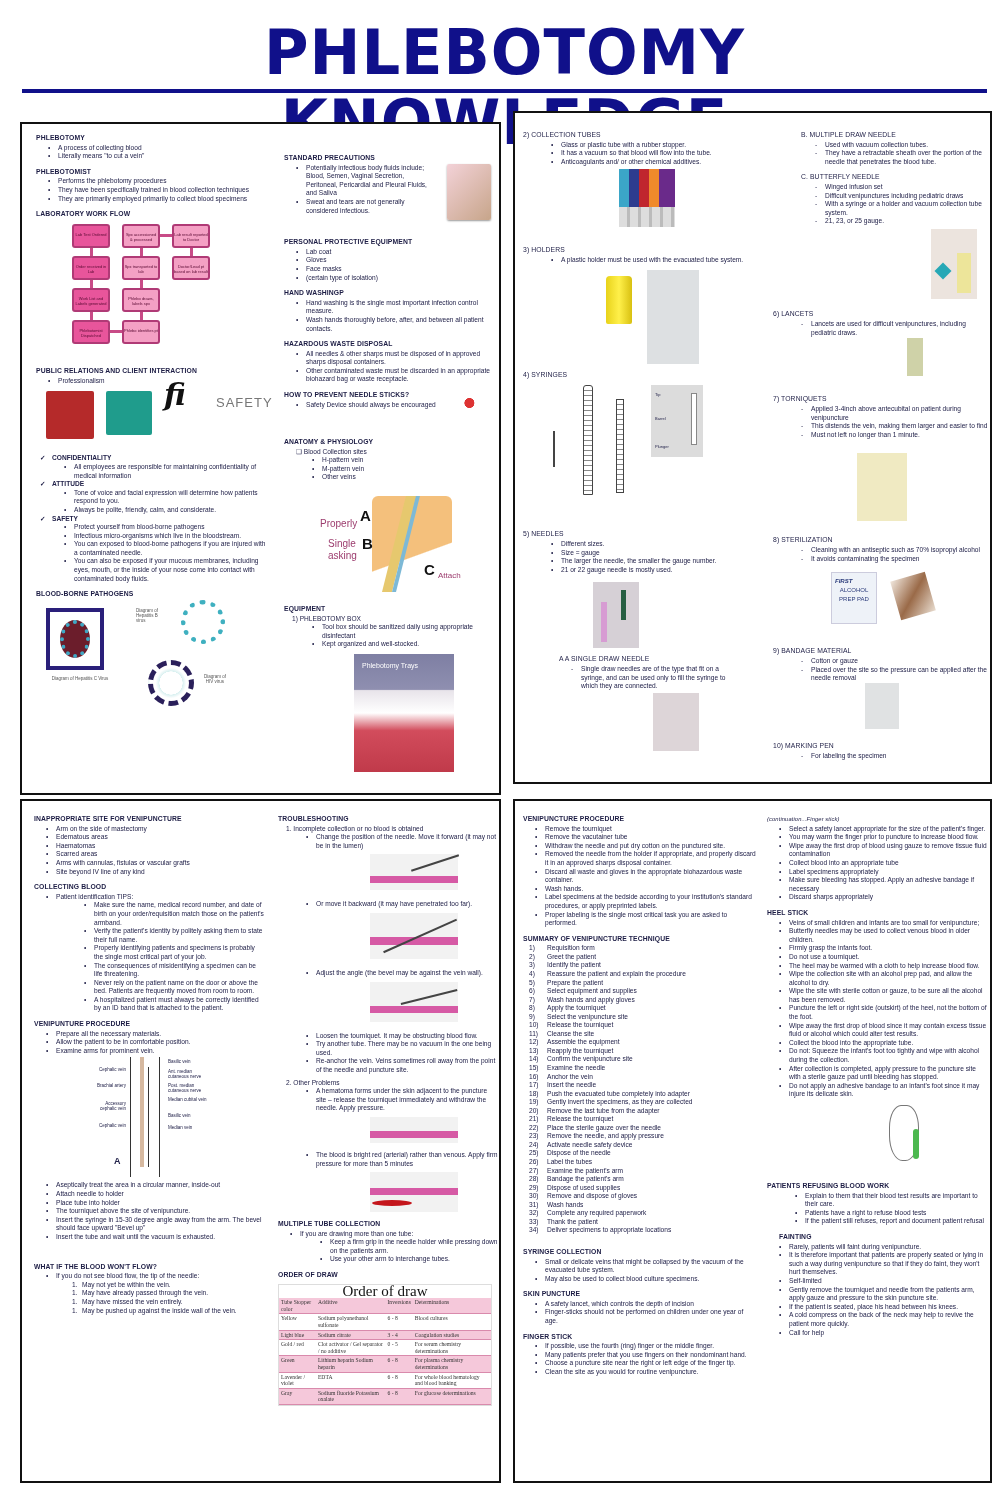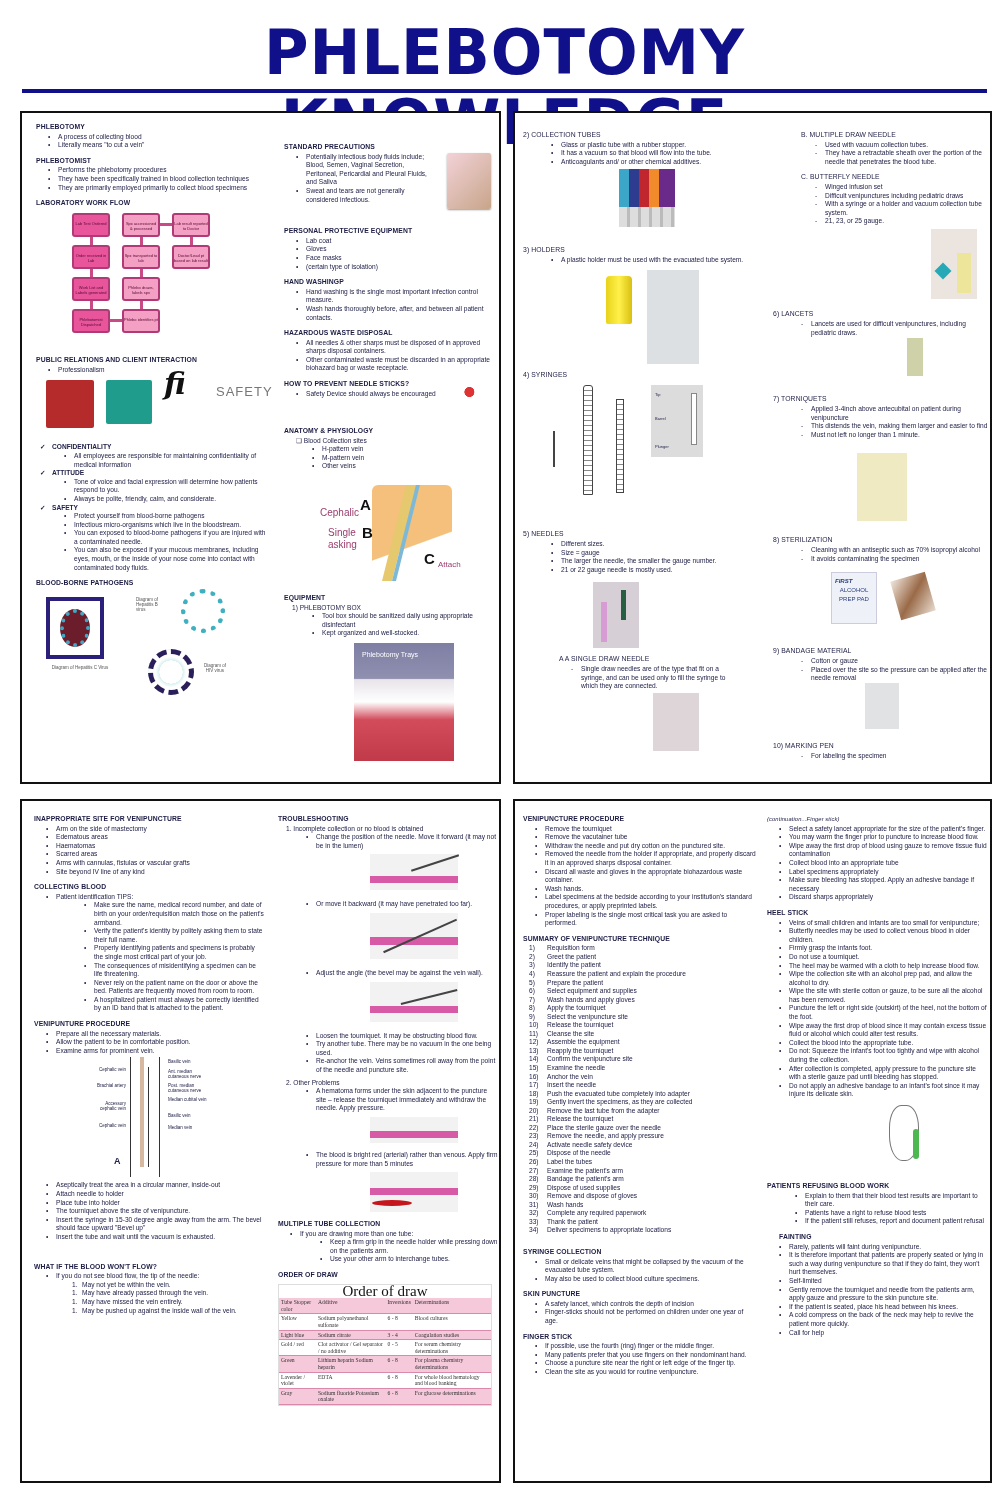--- a/index.html
+++ b/index.html
@@ -35,21 +35,21 @@
 .cap{position:absolute;font-size:4.5px;color:#555;line-height:5px}
 .vein-label{position:absolute;font-size:10px;color:#9c3c6e;font-family:"Liberation Sans",sans-serif;line-height:11px}
 .vein-letter{position:absolute;font-size:15px;font-weight:bold;color:#111}
 </style>
 </head>
 <body>
 
 <div class="title">PHLEBOTOMY KNOWLEDGE</div>
 <div class="title-rule"></div>
 
-<div class="panel" style="left:20px;top:111px;width:481px;height:673px">
+<div class="panel" style="left:20px;top:122px;width:481px;height:673px">
   <div class="col" style="left:14px;top:10px;width:230px">
     <div class="sec">
       <h4>PHLEBOTOMY</h4>
       <ul>
           <li>A process of collecting blood</li>
           <li>Literally means "to cut a vein"</li>
         </ul>
     </div>
     <div class="sec">
       <h4>PHLEBOTOMIST</h4>
@@ -169,21 +169,21 @@
       <div style="padding-left:12px">❑ <span>Blood Collection sites</span></div>
       <ul class="lvl2">
           <li>H-pattern vein</li>
           <li>M-pattern vein</li>
           <li>Other veins</li>
         </ul>
       <div style="position:absolute;left:88px;top:58px;width:80px;height:96px;background:linear-gradient(160deg,#f4c07c 0%,#f4c07c 60%,#fff 61%);border-radius:6px">
         <div style="position:absolute;left:22px;top:0;width:10px;height:96px;background:#e6c86e;transform:skewX(-14deg)"></div>
         <div style="position:absolute;left:32px;top:0;width:4px;height:96px;background:#7db9d6;transform:skewX(-14deg)"></div>
       </div>
-      <div class="vein-label" style="left:36px;top:80px">Cephalic</div>
+      <div class="vein-label" style="left:36px;top:80px">Properly</div>
       <div class="vein-letter" style="left:76px;top:74px">A</div>
       <div class="vein-label" style="left:44px;top:100px">Single</div>
       <div class="vein-label" style="left:44px;top:112px">asking</div>
       <div class="vein-letter" style="left:78px;top:102px">B</div>
       <div class="vein-letter" style="left:140px;top:128px">C</div>
       <div class="vein-label" style="left:154px;top:132px;font-size:8px">Attach</div>
     </div>
     <div class="sec" style="position:relative">
       <h4>EQUIPMENT</h4>
       <div style="padding-left:8px">1)  PHLEBOTOMY BOX</div>

